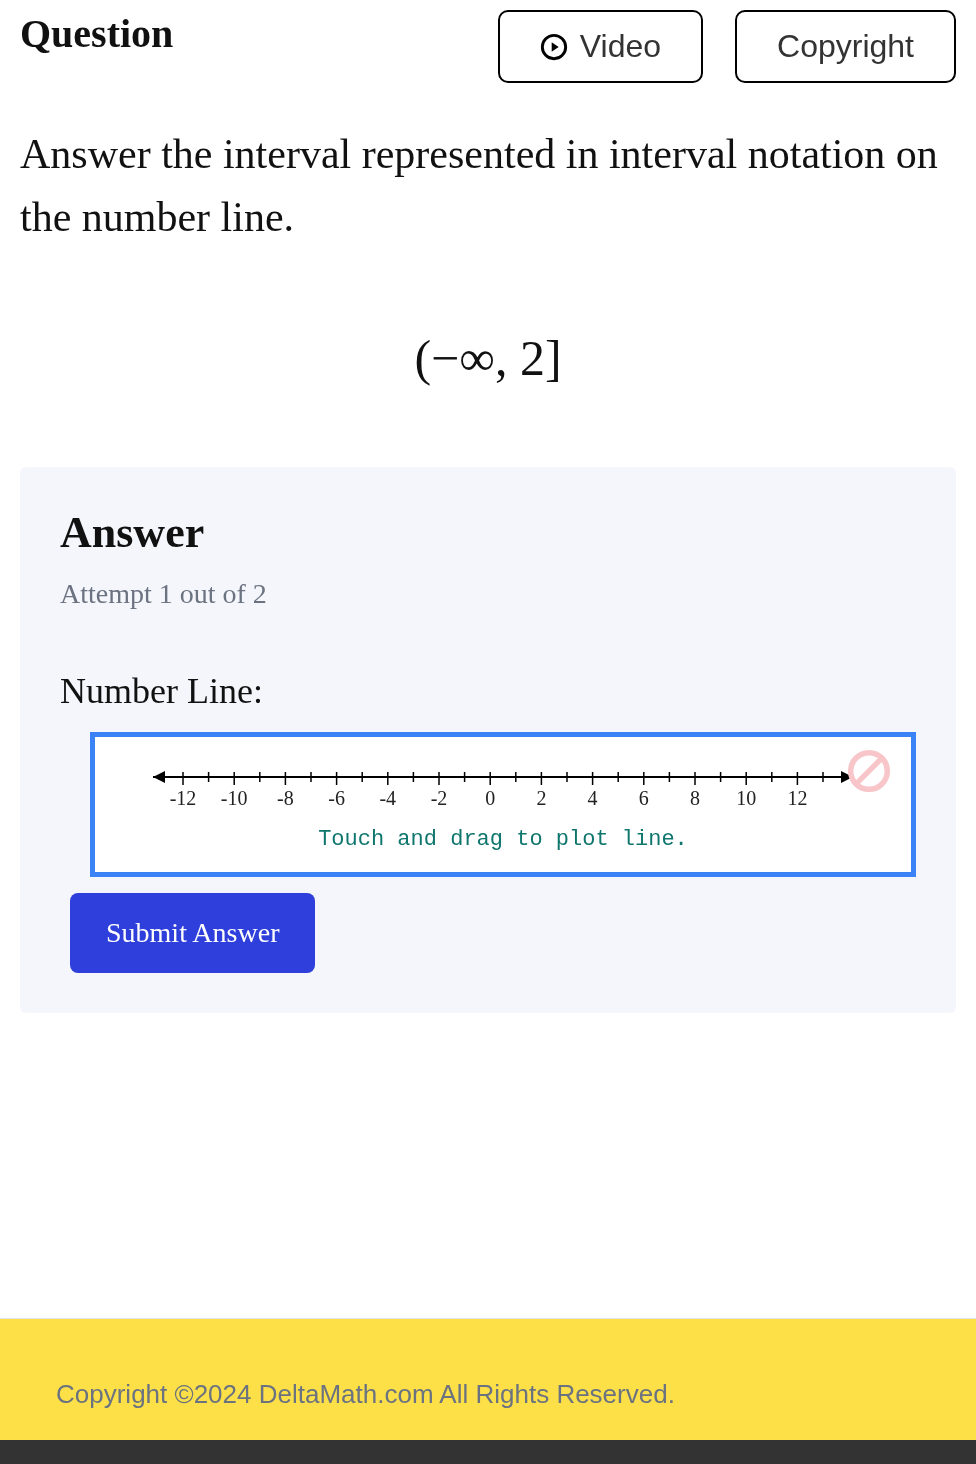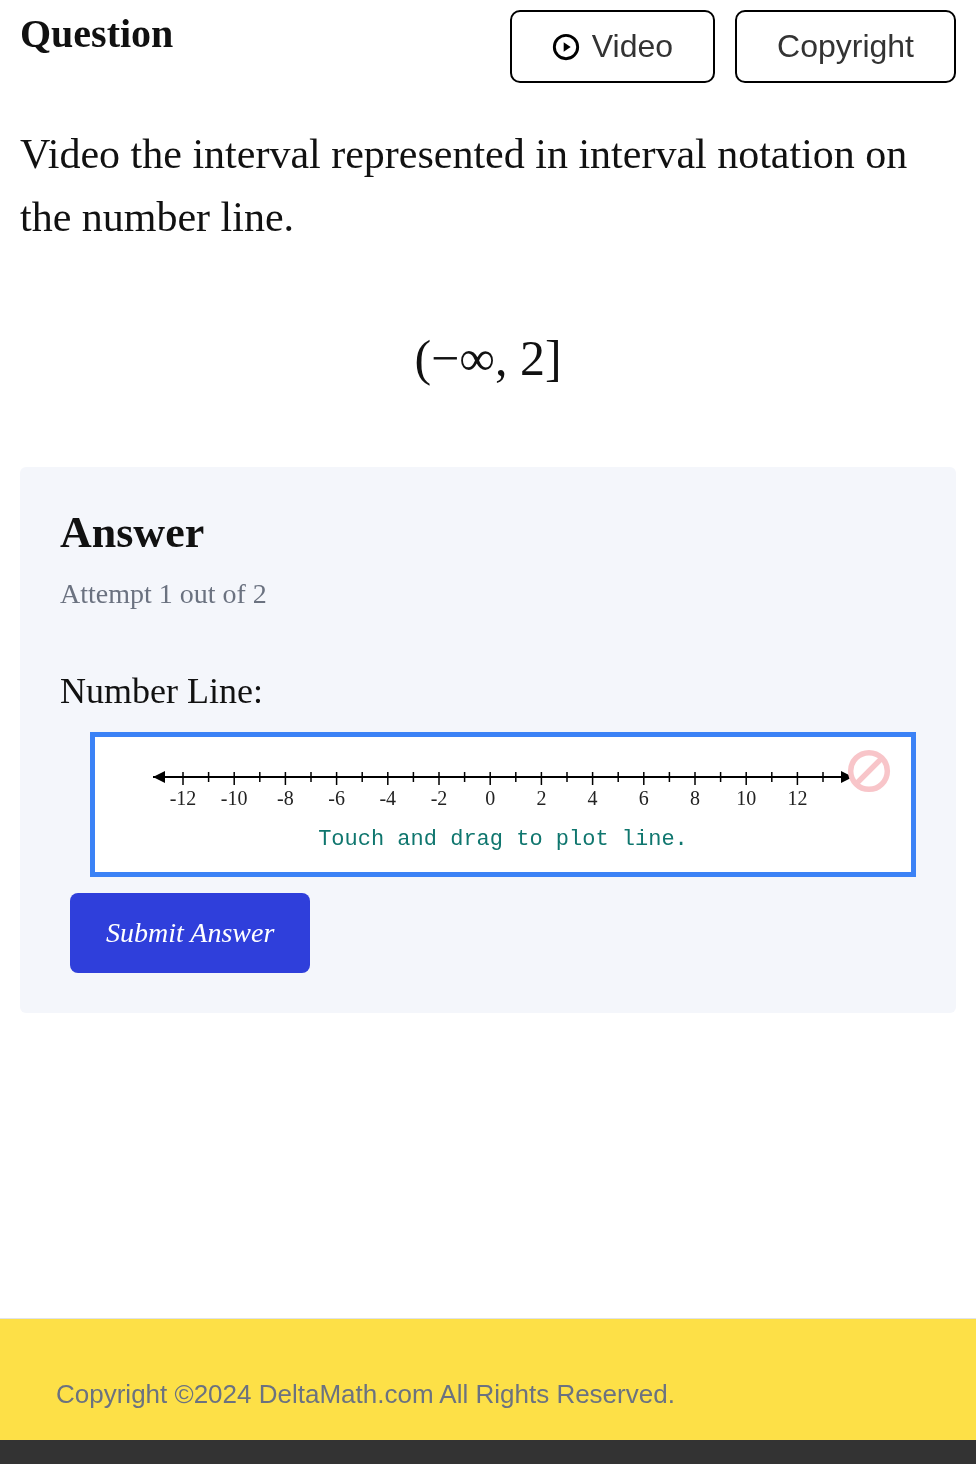--- a/index.html
+++ b/index.html
@@ -21,21 +21,21 @@
       padding: 0 20px;
       margin-top: 10px;
     }
     .question-title {
       font-size: 40px;
       font-weight: bold;
       color: #111;
     }
     .header-buttons {
       display: flex;
-      gap: 20px;
+      gap: 32px;
     }
     .header-btn {
       border: 2px solid #000;
       border-radius: 10px;
       background: #fff;
       padding: 16px 40px;
       font-size: 32px;
       font-family: -apple-system, BlinkMacSystemFont, 'Segoe UI', sans-serif;
       color: #333;
       display: flex;
@@ -115,21 +115,20 @@
       background: #2f3fdb;
       color: #fff;
       border: none;
       border-radius: 8px;
       padding: 24px 36px;
       font-size: 28px;
       font-family: Georgia, serif;
       margin-top: 16px;
       margin-left: 10px;
       cursor: pointer;
-      font-style: italic;
     }
     .footer-area {
       position: absolute;
       bottom: 0;
       left: 0;
       right: 0;
       background: #fde047;
       border-top: 1px solid #e0e3ea;
     }
     .copyright {
@@ -160,21 +159,21 @@
         <path d="M10 8 L16 12 L10 16 Z" fill="#000"></path>
       </svg>
       <span>Video</span>
     </button>
     <button class="header-btn">
       <span>Copyright</span>
     </button>
   </div>
 </div>
 
-<div class="prompt-text">Video the interval represented in interval notation on the number line.</div>
+<div class="prompt-text">Answer the interval represented in interval notation on the number line.</div>
 
 <div class="interval-notation">(−∞, 2]</div>
 
 <div class="answer-box">
   <div class="answer-title">Answer</div>
   <div class="attempt-text">Attempt 1 out of 2</div>
   <div class="number-line-label">Number Line:</div>
   
   <div class="number-line-container">
     <svg class="no-symbol" viewBox="0 0 24 24">

